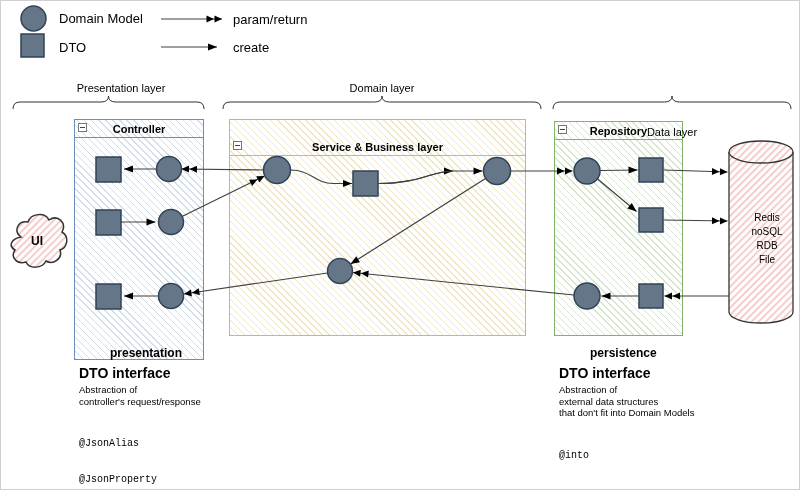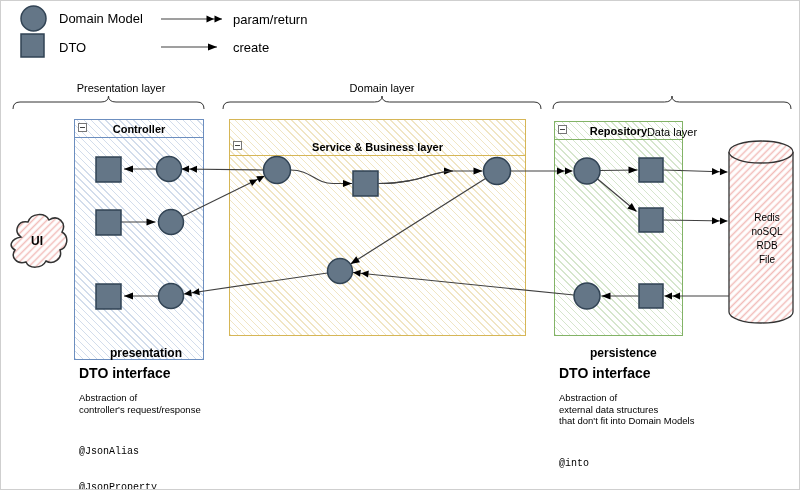--- a/index.html
+++ b/index.html
@@ -27,21 +27,21 @@
     border:1px solid #777;background:#fff;display:flex;align-items:center;justify-content:center;}
   .collapse-icon .minus{width:5px;height:1px;background:#444;}
   
   .legend-label{font-size:13px;line-height:13px;z-index:4;}
   .layer-label{font-size:11px;text-align:center;z-index:4;}
   .db-text{font-size:10px;line-height:14px;text-align:center;z-index:4;}
   .cloud-label{font-size:12px;font-weight:bold;text-align:center;z-index:4;}
   .note{z-index:4;}
   .note-title{font-size:12px;font-weight:bold;line-height:13px;margin-left:31px;}
   .note-subtitle{font-size:14px;font-weight:bold;line-height:15px;margin-top:6px;}
-  .note-desc{margin-top:11px;font-size:9.5px;line-height:11.5px;}
+  .note-desc{margin-top:3px;font-size:9.5px;line-height:11.5px;}
   .note-code{margin-top:7px;font-size:10px;line-height:12px;font-family:"Liberation Mono",monospace;white-space:pre;}
 </style>
 </head>
 <body>
 
 <div class="canvas">
 
   <div class="box box-blue" style="left:73px;top:118px;width:130px;height:241px;">
     <div class="box-header h-blue">
       <span class="collapse-icon">

